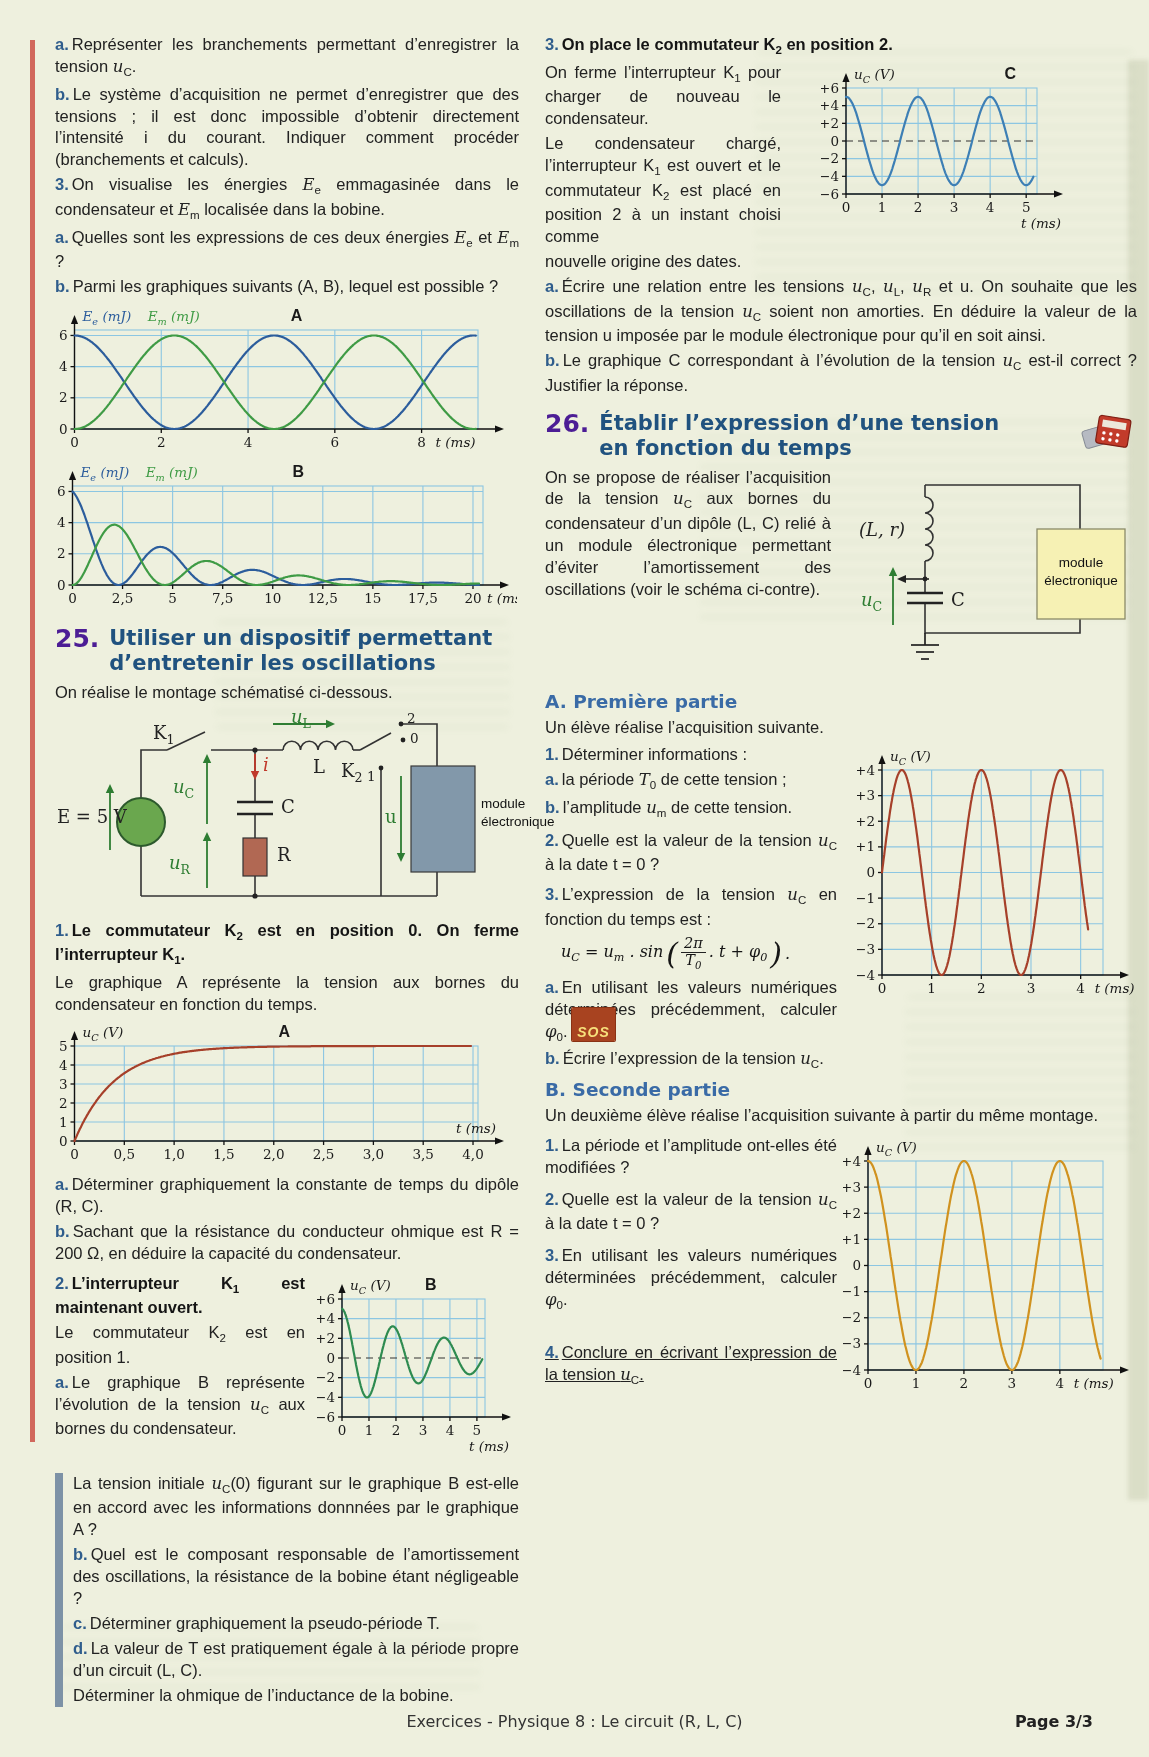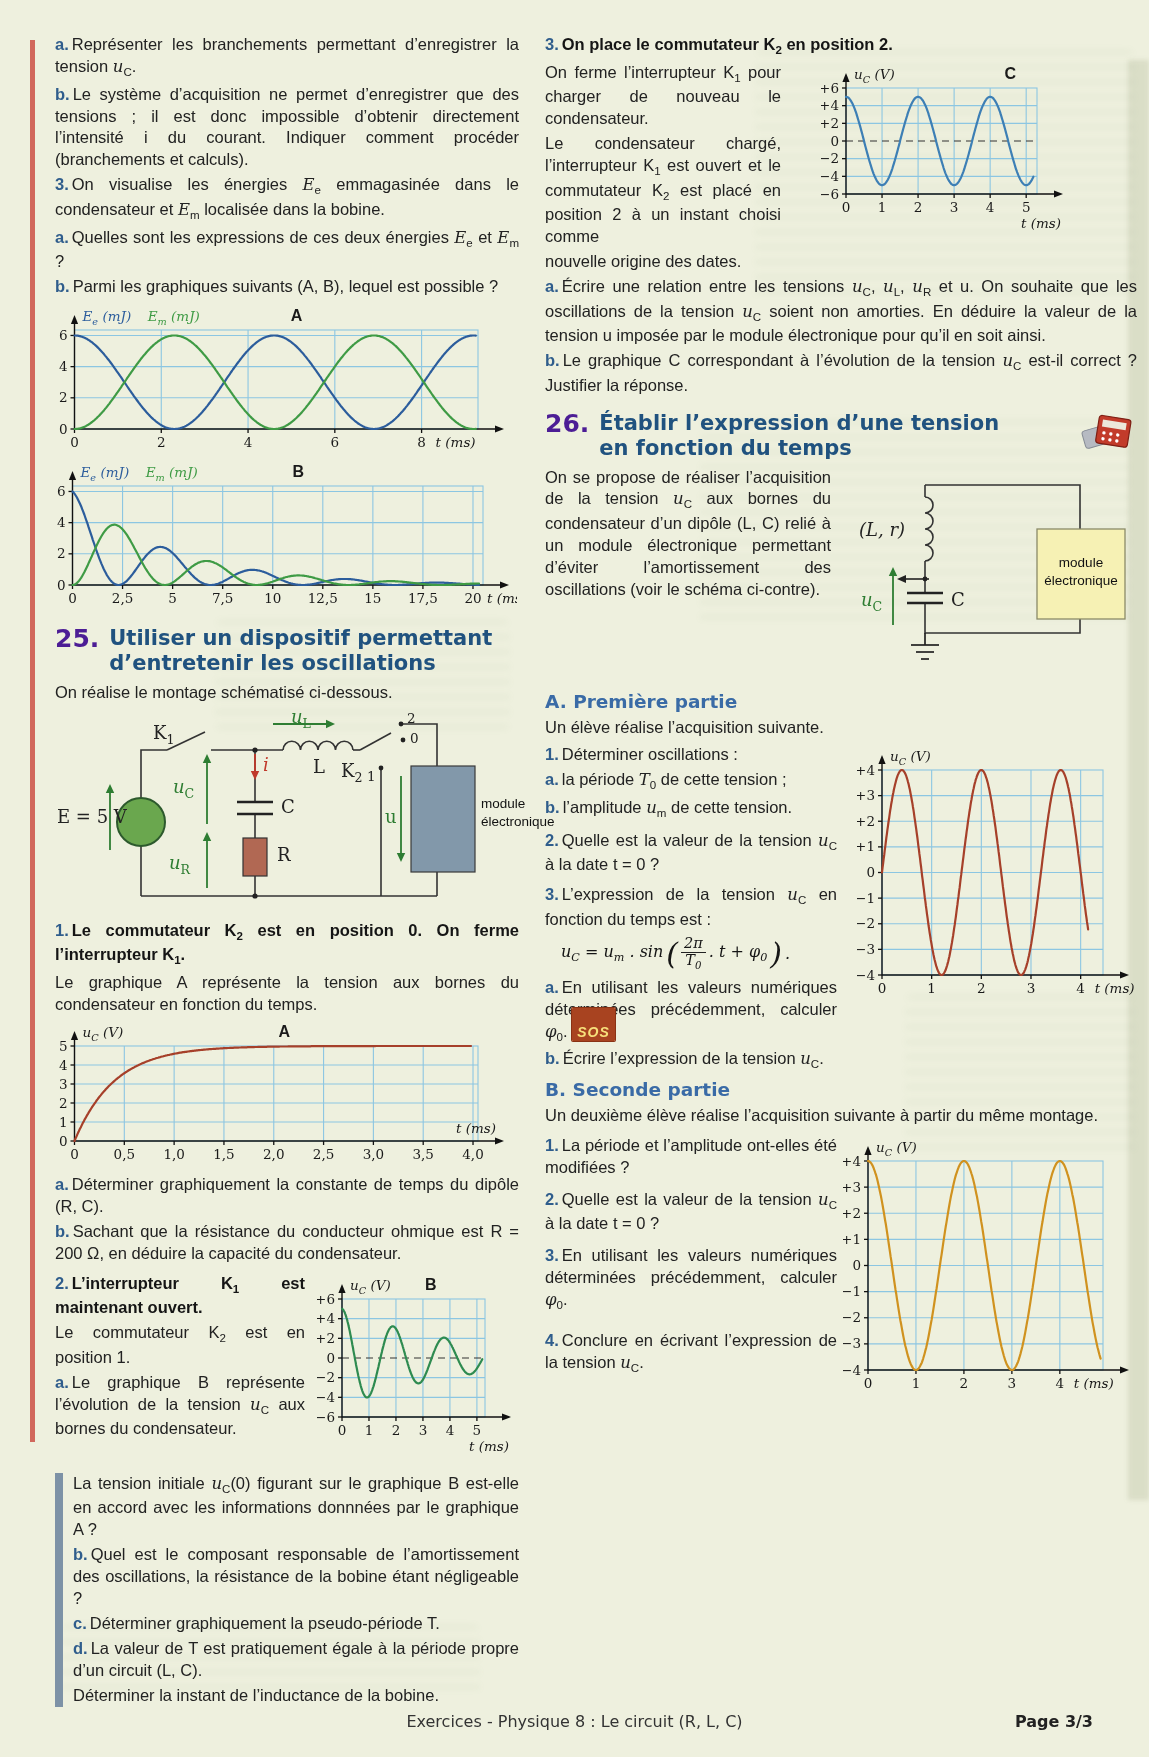--- a/index.html
+++ b/index.html
@@ -338,21 +338,21 @@
             <text x="113.66" y="17" font-family="&quot;Liberation Sans&quot;,sans-serif" font-size="16" fill="#1a1a1a" text-anchor="middle" font-weight="bold"><tspan>B</tspan></text>
             <path d="M25.0,35.8L25.4,36.0L25.7,36.3L26.1,36.7L26.5,37.2L26.8,37.8L27.2,38.5L27.6,39.3L28.0,40.2L28.3,41.1L28.7,42.2L29.1,43.3L29.4,44.5L29.8,45.8L30.2,47.1L30.5,48.5L30.9,50.0L31.3,51.5L31.6,53.1L32.0,54.8L32.4,56.5L32.8,58.3L33.1,60.1L33.5,61.9L33.9,63.8L34.2,65.7L34.6,67.6L35.0,69.6L35.3,71.5L35.7,73.5L36.1,75.5L36.4,77.6L36.8,79.6L37.2,81.6L37.6,83.6L37.9,85.6L38.3,87.6L38.7,89.5L39.0,91.5L39.4,93.4L39.8,95.3L40.1,97.1L40.5,98.9L40.9,100.7L41.2,102.4L41.6,104.1L42.0,105.8L42.4,107.3L42.7,108.9L43.1,110.3L43.5,111.8L43.8,113.1L44.2,114.4L44.6,115.6L44.9,116.7L45.3,117.8L45.7,118.8L46.0,119.7L46.4,120.5L46.8,121.3L47.2,122.0L47.5,122.6L47.9,123.1L48.3,123.5L48.6,123.9L49.0,124.2L49.4,124.4L49.7,124.5L50.1,124.5L50.5,124.5L50.8,124.3L51.2,124.1L51.6,123.8L52.0,123.5L52.3,123.0L52.7,122.5L53.1,121.9L53.4,121.2L53.8,120.5L54.2,119.7L54.5,118.8L54.9,117.9L55.3,116.9L55.6,115.8L56.0,114.7L56.4,113.6L56.8,112.4L57.1,111.1L57.5,109.8L57.9,108.4L58.2,107.0L58.6,105.6L59.0,104.1L59.3,102.7L59.7,101.1L60.1,99.6L60.4,98.0L60.8,96.5L61.2,94.9L61.6,93.3L61.9,91.7L62.3,90.0L62.7,88.4L63.0,86.8L63.4,85.2L63.8,83.6L64.1,82.0L64.5,80.5L64.9,78.9L65.2,77.4L65.6,75.9L66.0,74.4L66.4,73.0L66.7,71.6L67.1,70.2L67.5,68.9L67.8,67.6L68.2,66.4L68.6,65.2L68.9,64.0L69.3,62.9L69.7,61.9L70.0,60.9L70.4,59.9L70.8,59.1L71.2,58.2L71.5,57.5L71.9,56.8L72.3,56.1L72.6,55.6L73.0,55.1L73.4,54.6L73.7,54.2L74.1,53.9L74.5,53.7L74.8,53.5L75.2,53.4L75.6,53.3L76.0,53.3L76.3,53.4L76.7,53.6L77.1,53.8L77.4,54.0L77.8,54.4L78.2,54.7L78.5,55.2L78.9,55.7L79.3,56.3L79.6,56.9L80.0,57.6L80.4,58.3L80.8,59.1L81.1,59.9L81.5,60.8L81.9,61.7L82.2,62.6L82.6,63.6L83.0,64.7L83.3,65.8L83.7,66.9L84.1,68.0L84.4,69.1L84.8,70.3L85.2,71.5L85.6,72.8L85.9,74.0L86.3,75.3L86.7,76.5L87.0,77.8L87.4,79.1L87.8,80.4L88.1,81.7L88.5,83.0L88.9,84.3L89.2,85.6L89.6,86.8L90.0,88.1L90.4,89.3L90.7,90.6L91.1,91.8L91.5,93.0L91.8,94.1L92.2,95.3L92.6,96.4L92.9,97.5L93.3,98.5L93.7,99.5L94.0,100.5L94.4,101.4L94.8,102.3L95.2,103.2L95.5,104.0L95.9,104.8L96.3,105.5L96.6,106.2L97.0,106.8L97.4,107.4L97.7,107.9L98.1,108.4L98.5,108.8L98.8,109.2L99.2,109.5L99.6,109.8L100.0,110.0L100.3,110.2L100.7,110.3L101.1,110.4L101.4,110.4L101.8,110.4L102.2,110.3L102.5,110.1L102.9,109.9L103.3,109.7L103.6,109.4L104.0,109.1L104.4,108.7L104.8,108.2L105.1,107.7L105.5,107.2L105.9,106.7L106.2,106.1L106.6,105.4L107.0,104.7L107.3,104.0L107.7,103.3L108.1,102.5L108.4,101.6L108.8,100.8L109.2,99.9L109.6,99.0L109.9,98.1L110.3,97.2L110.7,96.2L111.0,95.2L111.4,94.2L111.8,93.2L112.1,92.2L112.5,91.2L112.9,90.2L113.2,89.1L113.6,88.1L114.0,87.0L114.4,86.0L114.7,85.0L115.1,84.0L115.5,82.9L115.8,81.9L116.2,80.9L116.6,80.0L116.9,79.0L117.3,78.1L117.7,77.1L118.0,76.2L118.4,75.4L118.8,74.5L119.1,73.7L119.5,72.9L119.9,72.1L120.3,71.4L120.6,70.7L121.0,70.0L121.4,69.4L121.7,68.8L122.1,68.2L122.5,67.7L122.8,67.2L123.2,66.8L123.6,66.4L123.9,66.0L124.3,65.7L124.7,65.4L125.1,65.2L125.4,65.0L125.8,64.8L126.2,64.7L126.5,64.7L126.9,64.6L127.3,64.6L127.6,64.7L128.0,64.8L128.4,64.9L128.7,65.1L129.1,65.3L129.5,65.6L129.9,65.9L130.2,66.2L130.6,66.6L131.0,67.0L131.3,67.4L131.7,67.9L132.1,68.4L132.4,69.0L132.8,69.5L133.2,70.1L133.5,70.7L133.9,71.4L134.3,72.0L134.7,72.7L135.0,73.4L135.4,74.2L135.8,74.9L136.1,75.7L136.5,76.5L136.9,77.3L137.2,78.1L137.6,78.9L138.0,79.7L138.3,80.5L138.7,81.3L139.1,82.2L139.5,83.0L139.8,83.8L140.2,84.7L140.6,85.5L140.9,86.3L141.3,87.1L141.7,87.9L142.0,88.7L142.4,89.5L142.8,90.2L143.1,91.0L143.5,91.7L143.9,92.4L144.3,93.1L144.6,93.8L145.0,94.4L145.4,95.1L145.7,95.7L146.1,96.2L146.5,96.8L146.8,97.3L147.2,97.8L147.6,98.2L147.9,98.7L148.3,99.1L148.7,99.4L149.1,99.8L149.4,100.1L149.8,100.4L150.2,100.6L150.5,100.8L150.9,101.0L151.3,101.1L151.6,101.2L152.0,101.3L152.4,101.3L152.7,101.3L153.1,101.3L153.5,101.2L153.9,101.1L154.2,101.0L154.6,100.8L155.0,100.6L155.3,100.4L155.7,100.2L156.1,99.9L156.4,99.6L156.8,99.2L157.2,98.9L157.5,98.5L157.9,98.1L158.3,97.6L158.7,97.1L159.0,96.7L159.4,96.1L159.8,95.6L160.1,95.1L160.5,94.5L160.9,93.9L161.2,93.3L161.6,92.7L162.0,92.1L162.3,91.5L162.7,90.8L163.1,90.2L163.5,89.5L163.8,88.9L164.2,88.2L164.6,87.5L164.9,86.9L165.3,86.2" fill="none" stroke="#2e8b50" stroke-width="2.2" stroke-linejoin="round" stroke-linecap="round"></path>
           </svg></div>
     </div>
 
     <div class="block25">
       <p class="it"><span>La tension initiale <i>u</i><sub>C</sub>(0) figurant sur le graphique B est-elle en accord avec les informations donnnées par le graphique A ?</span></p>
       <p class="it"><b class="lbl">b.</b><span>Quel est le composant responsable de l’amortissement des oscillations, la résistance de la bobine étant négligeable ?</span></p>
       <p class="it"><b class="lbl">c.</b><span>Déterminer graphiquement la pseudo-période T.</span></p>
       <p class="it"><b class="lbl">d.</b><span>La valeur de T est pratiquement égale à la période propre d’un circuit (L, C).</span></p>
-      <p class="it"><span>Déterminer la instant de l’inductance de la bobine.</span></p>
+      <p class="it"><span>Déterminer la ohmique de l’inductance de la bobine.</span></p>
     </div>
   </div>
 
   <div class="col-right">
 
     <p class="it"><b class="lbl">3.</b><span class="boldline">On place le commutateur K<sub>2</sub> en position 2.</span></p>
 
     <div class="row">
       <div style="width:236px;">
         <p class="it"><span>On ferme l’interrupteur K<sub>1</sub> pour charger de nouveau le condensateur.</span></p>
@@ -476,21 +476,21 @@
         <span class="modtext" style="left:200px;top:88px;width:88px;text-align:center;">module</span>
         <span class="modtext" style="left:200px;top:106px;width:88px;text-align:center;">électronique</span>
       </div>
     </div>
 
     <p class="secHead">A. Première partie</p>
     <p class="it"><span>Un élève réalise l’acquisition suivante.</span></p>
 
     <div class="row" style="margin-top:6px;">
       <div style="width:292px;">
-        <p class="it"><b class="lbl">1.</b><span>Déterminer oscillations :</span></p>
+        <p class="it"><b class="lbl">1.</b><span>Déterminer informations :</span></p>
         <p class="it"><b class="lbl">a.</b><span>la période <i>T</i><sub>0</sub> de cette tension ;</span></p>
         <p class="it"><b class="lbl">b.</b><span>l’amplitude <i>u</i><sub>m</sub> de cette tension.</span></p>
         <p class="it" style="margin-top:8px;"><b class="lbl">2.</b><span>Quelle est la valeur de la tension <i>u</i><sub>C</sub> à la date t = 0 ?</span></p>
         <p class="it" style="margin-top:8px;"><b class="lbl">3.</b><span>L’expression de la tension <i>u</i><sub>C</sub> en fonction du temps est :</span></p>
         <div class="formula">
           <span><i>u</i><sub>C</sub> = <i>u</i><sub>m</sub> . sin</span>
           <span class="paren">(</span>
           <span class="frac">
             <span class="num">2π</span>
             <span class="den"><i>T</i><sub>0</sub></span>
@@ -555,21 +555,21 @@
     <p class="it"><b class="lbl">b.</b><span>Écrire l’expression de la tension <i>u</i><sub>C</sub>.</span></p>
 
     <p class="secHead" style="margin-top:6px;">B. Seconde partie</p>
     <p class="it"><span>Un deuxième élève réalise l’acquisition suivante à partir du même montage.</span></p>
 
     <div class="row" style="margin-top:8px;">
       <div style="width:292px;">
         <p class="it"><b class="lbl">1.</b><span>La période et l’amplitude ont-elles été modifiées ?</span></p>
         <p class="it" style="margin-top:10px;"><b class="lbl">2.</b><span>Quelle est la valeur de la tension <i>u</i><sub>C</sub> à la date t = 0 ?</span></p>
         <p class="it" style="margin-top:10px;"><b class="lbl">3.</b><span>En utilisant les valeurs numériques déterminées précédemment, calculer <i>φ</i><sub>0</sub>.</span></p>
-        <p class="it" style="margin-top:16px;"><b class="lbl">4.</b><span>Conclure en écrivant l’expression de la tension <i>u</i><sub>C</sub>.</span></p>
+        <p class="it" style="margin-top:28px;text-decoration:underline;"><b class="lbl">4.</b><span>Conclure en écrivant l’expression de la tension <i>u</i><sub>C</sub>.</span></p>
       </div>
       <div class="chart" style="width:294px;height:262px;margin-left:auto;"><svg width="294" height="262">
             <rect x="25" y="26" width="235" height="209" fill="none" stroke="#8cc6e2" stroke-width="1.1"></rect>
             <line x1="72.95918367346938" y1="235" x2="72.95918367346938" y2="26" stroke="#8cc6e2" stroke-width="1.1"></line>
             <line x1="120.91836734693877" y1="235" x2="120.91836734693877" y2="26" stroke="#8cc6e2" stroke-width="1.1"></line>
             <line x1="168.87755102040813" y1="235" x2="168.87755102040813" y2="26" stroke="#8cc6e2" stroke-width="1.1"></line>
             <line x1="216.83673469387753" y1="235" x2="216.83673469387753" y2="26" stroke="#8cc6e2" stroke-width="1.1"></line>
             <line x1="25" y1="208.875" x2="260" y2="208.875" stroke="#8cc6e2" stroke-width="1.1"></line>
             <line x1="25" y1="182.75" x2="260" y2="182.75" stroke="#8cc6e2" stroke-width="1.1"></line>
             <line x1="25" y1="156.625" x2="260" y2="156.625" stroke="#8cc6e2" stroke-width="1.1"></line>

